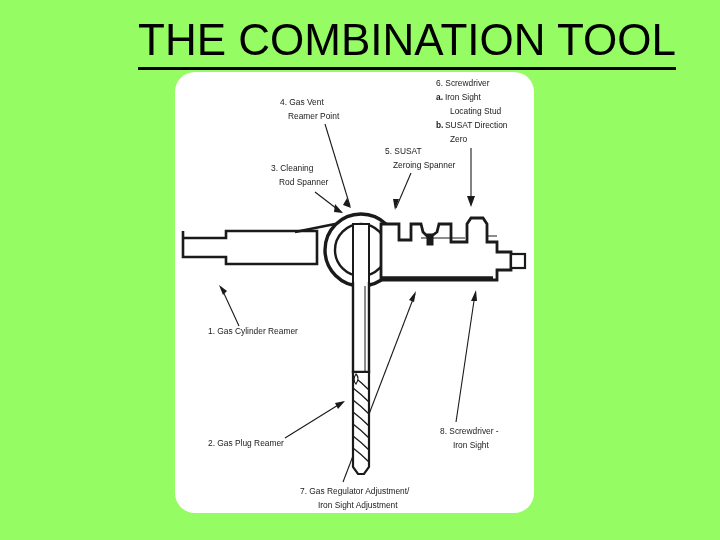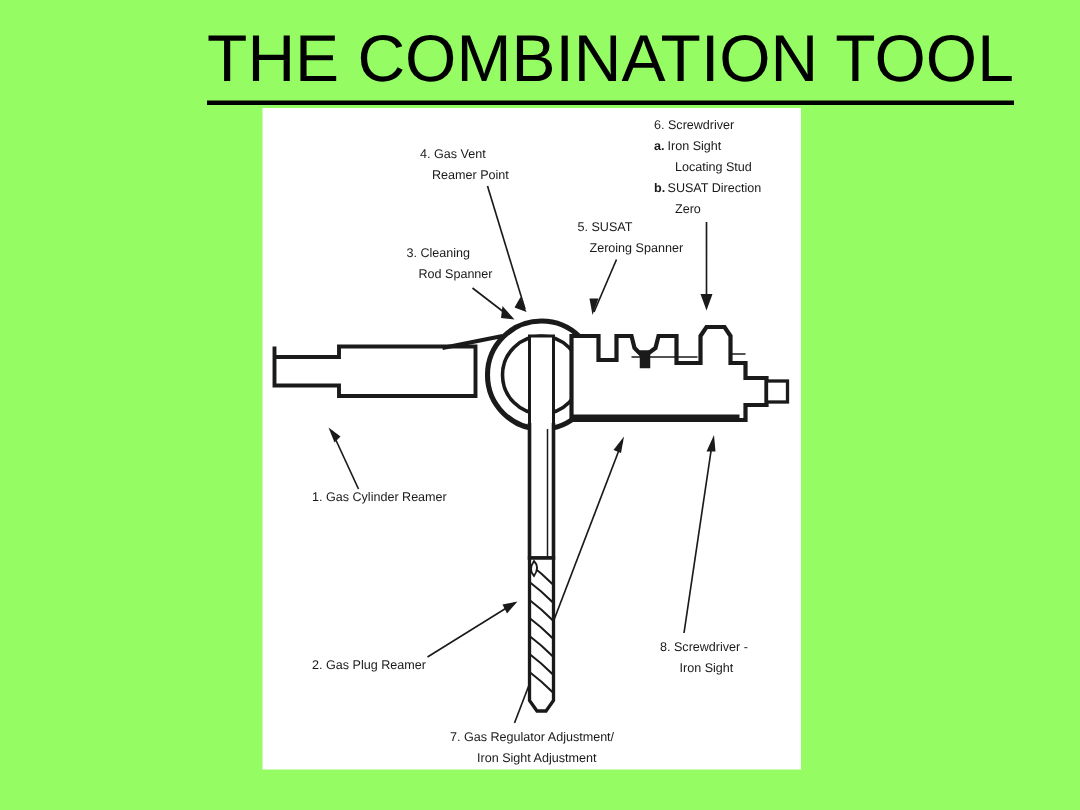--- a/index.html
+++ b/index.html
@@ -37,20 +37,21 @@
     border-bottom: 3px solid #000;
     padding-bottom: 3px;
   }
   #figure-panel {
     position: absolute;
     left: 175px;
     top: 72px;
     width: 359px;
     height: 441px;
     background: #FFFFFF;
+    border-radius: 20px;
   }
   #figure-svg {
     display: block;
     width: 359px;
     height: 441px;
   }
   .dlabel {
     font-family: "Liberation Sans", sans-serif;
     font-size: 8.4px;
     fill: #1a1a1a;

